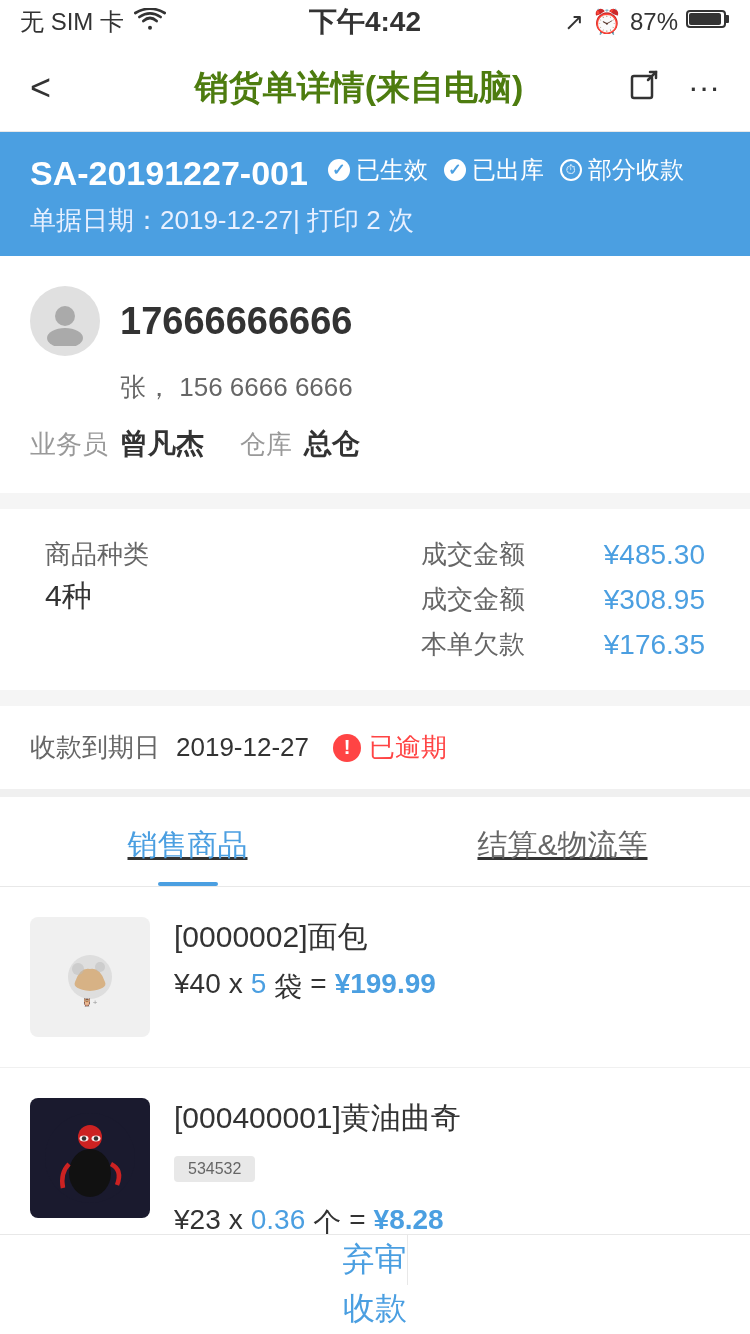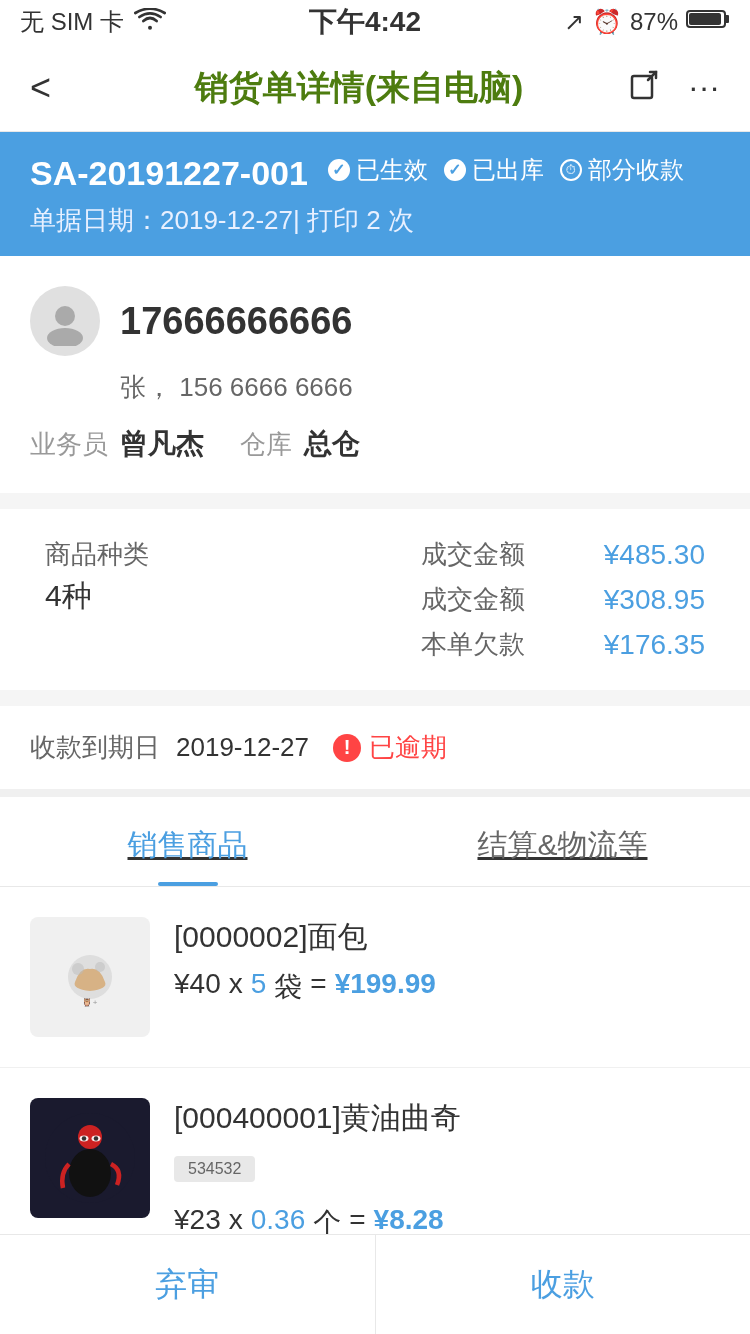--- a/index.html
+++ b/index.html
@@ -335,20 +335,21 @@
     .bottom-bar {
       position: fixed;
       bottom: 0;
       left: 0;
       width: 750px;
       height: 100px;
       background: #fff;
       border-top: 1px solid #e8e8e8;
       display: flex;
       align-items: center;
+      flex-direction: column;
     }
     .bottom-btn {
       flex: 1;
       height: 100%;
       display: flex;
       align-items: center;
       justify-content: center;
       font-size: 32px;
       cursor: pointer;
       border: none;

